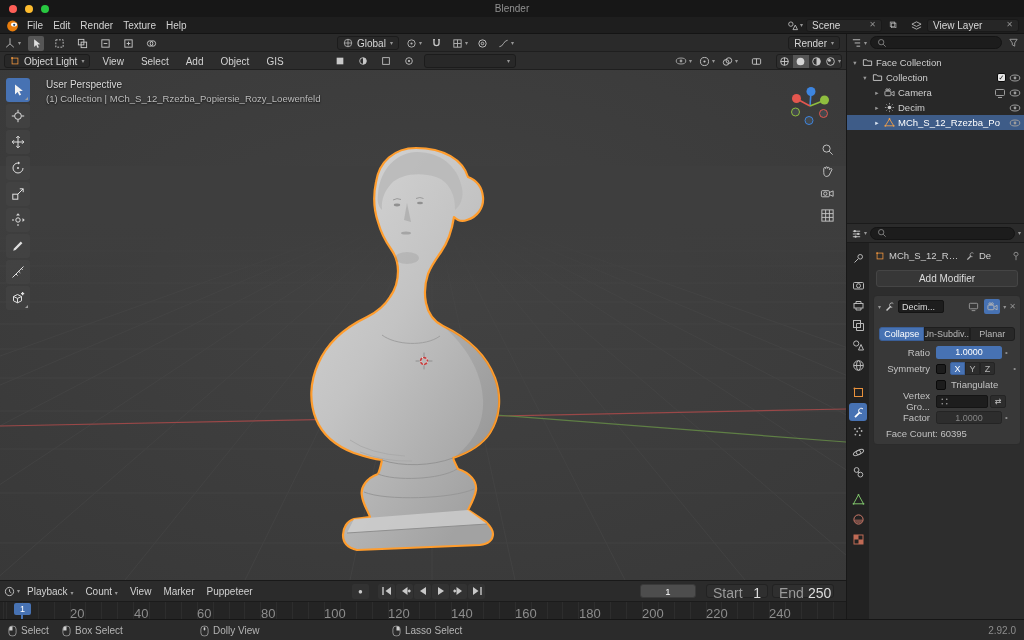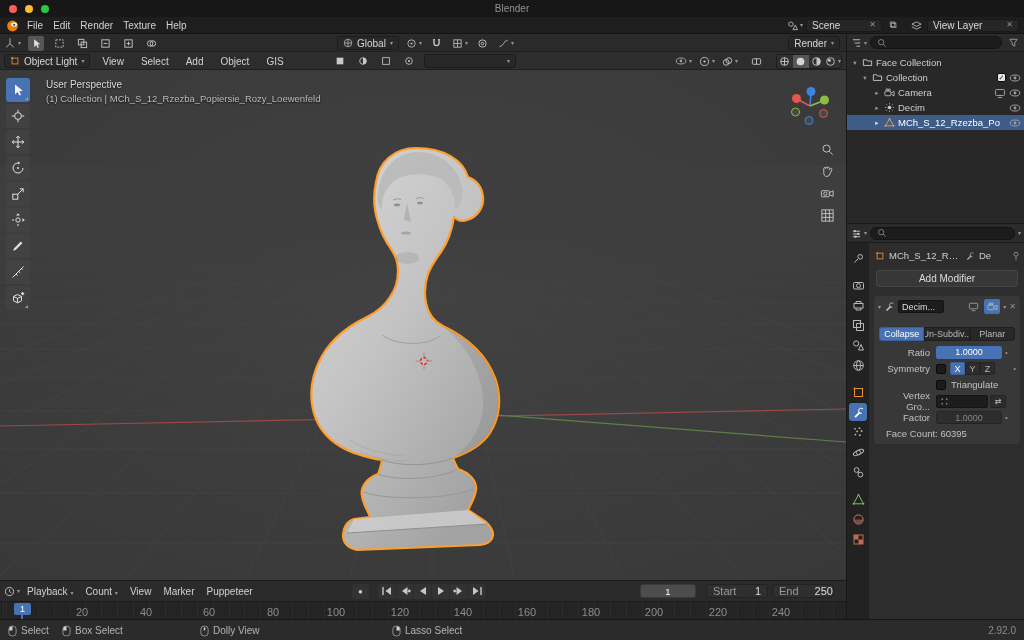--- a/index.html
+++ b/index.html
@@ -71,25 +71,25 @@
 .slider{height:13px;border-radius:2.5px;display:flex;align-items:center;justify-content:center;font-size:9px}
 .dot{color:#8f8f8f;margin-left:3px;font-size:8px}
 .axisb{width:15px;height:13px;display:flex;align-items:center;justify-content:center;background:#2d2d2d;border:1px solid #242424;color:#b5b5b5;font-size:9px}
 .axisb.on{background:#4772b3;color:#fff;border-color:#3a5f99}
 .cb{width:10px;height:10px;border-radius:2px;background:#1c1c1c;border:1px solid #0a0a0a;flex:none}
 
 #timeline{position:absolute;left:0;top:580px;width:846px;height:39px;background:#2b2b2b;border-top:1px solid #191919}
 #tl-header{position:relative;height:20px}
 .tlg{position:absolute;top:0;height:20px;display:flex;align-items:center;gap:2px}
 #tl-ruler{position:relative;height:18px;background:#242424;border-top:1px solid #1b1b1b;background-image:repeating-linear-gradient(90deg,#2d2d2d 0 1px,transparent 1px 15.9px);background-position:6px 0}
-.tick{position:absolute;top:4px;width:24px;text-align:center;color:#8c8c8c;font-size:11px}
+.tick{position:absolute;top:4px;width:24px;text-align:left;color:#8c8c8c;font-size:13px}
 #playhead{position:absolute;left:14px;top:1px;width:17px;height:12px;background:#4772b3;border-radius:2px;color:#fff;font-size:9px;display:flex;align-items:center;justify-content:center}
 #playline{position:absolute;left:21px;top:13px;width:2px;height:5px;background:#4772b3}
 .pbtn{width:17px;height:15px;display:flex;align-items:center;justify-content:center;border-radius:2px;background:#323232}
-.tl-field{display:flex;align-items:center;height:14px;background:#2f2f2f;border:1px solid #222;border-radius:3px;padding:0 6px;gap:8px;font-size:11px}
+.tl-field{display:flex;align-items:flex-start;height:14px;background:#2f2f2f;border:1px solid #222;border-radius:3px;padding:0 6px;gap:2px;font-size:14px}
 
 #statusbar{position:absolute;left:0;top:619px;width:1024px;height:21px;background:#2b2b2b;border-top:1px solid #151515;color:#b4b4b4}
 .sgroup{position:absolute;top:0;height:21px;display:flex;align-items:center;gap:4px}
 </style>
 </head>
 <body>
 
 <svg width="0" height="0" style="position:absolute" aria-hidden="true">
 <defs>
 <symbol id="i-eye" viewBox="0 0 12 12">

